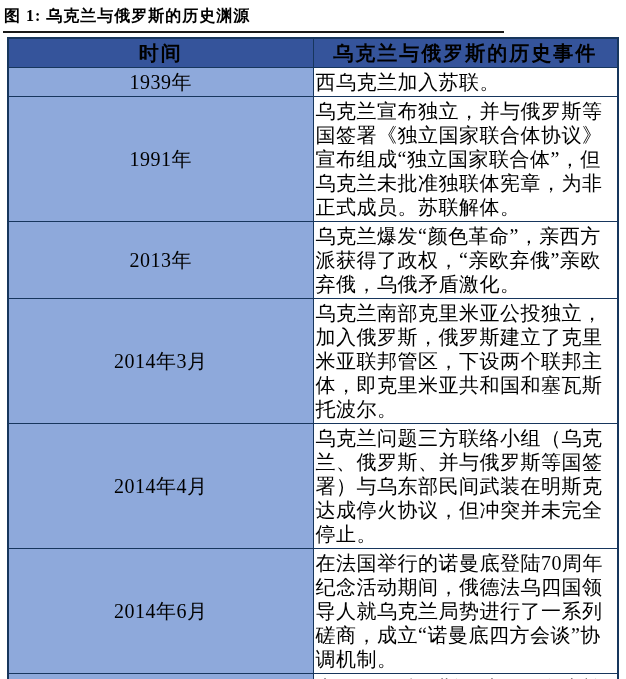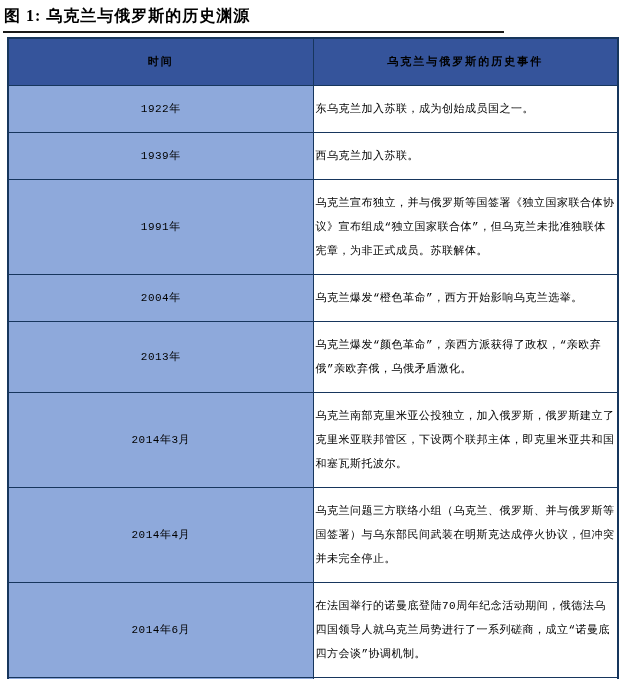--- a/index.html
+++ b/index.html
@@ -23,24 +23,23 @@
     padding:2px 0 4px 1px;white-space:nowrap;
   }
   .title-rule{height:0;border-top:2px solid var(--rule);margin:0 0 4px 0;}
   table.history{
     border-collapse:collapse;width:612px;margin-left:4px;
     border:2px solid var(--border);
     table-layout:fixed;
   }
   table.history th,table.history td{
     border:1px solid var(--border);
-    font-size:11px;line-height:24px;
-    padding:11px 2px;
+    font-size:20px;line-height:24px;
+    padding:2px 2px;
     letter-spacing:0.5px;
-    font-family:Liberation Mono, monospace;
   }
   table.history th{
     background:var(--header-bg);
     font-weight:bold;text-align:center;height:25px;
     letter-spacing:2px;
   }
   td.time{
     background:var(--time-bg);
     width:117px;text-align:center;vertical-align:middle;
   }
@@ -59,34 +58,26 @@
 
   <table class="history">
     <thead>
       <tr>
         <th>时间</th>
         <th>乌克兰与俄罗斯的历史事件</th>
       </tr>
     </thead>
     <tbody>
       <tr>
-        <td class="time">1922年</td>
-        <td class="event">东乌克兰加入苏联，成为创始成员国之一。</td>
-      </tr>
-      <tr>
         <td class="time">1939年</td>
         <td class="event">西乌克兰加入苏联。</td>
       </tr>
       <tr>
         <td class="time">1991年</td>
         <td class="event">乌克兰宣布独立，并与俄罗斯等国签署《独立国家联合体协议》宣布组成“独立国家联合体”，但乌克兰未批准独联体宪章，为非正式成员。苏联解体。</td>
-      </tr>
-      <tr>
-        <td class="time">2004年</td>
-        <td class="event">乌克兰爆发“橙色革命”，西方开始影响乌克兰选举。</td>
       </tr>
       <tr>
         <td class="time">2013年</td>
         <td class="event">乌克兰爆发“颜色革命”，亲西方派获得了政权，“亲欧弃俄”亲欧弃俄，乌俄矛盾激化。</td>
       </tr>
       <tr>
         <td class="time">2014年3月</td>
         <td class="event">乌克兰南部克里米亚公投独立，加入俄罗斯，俄罗斯建立了克里米亚联邦管区，下设两个联邦主体，即克里米亚共和国和塞瓦斯托波尔。</td>
       </tr>
       <tr>

